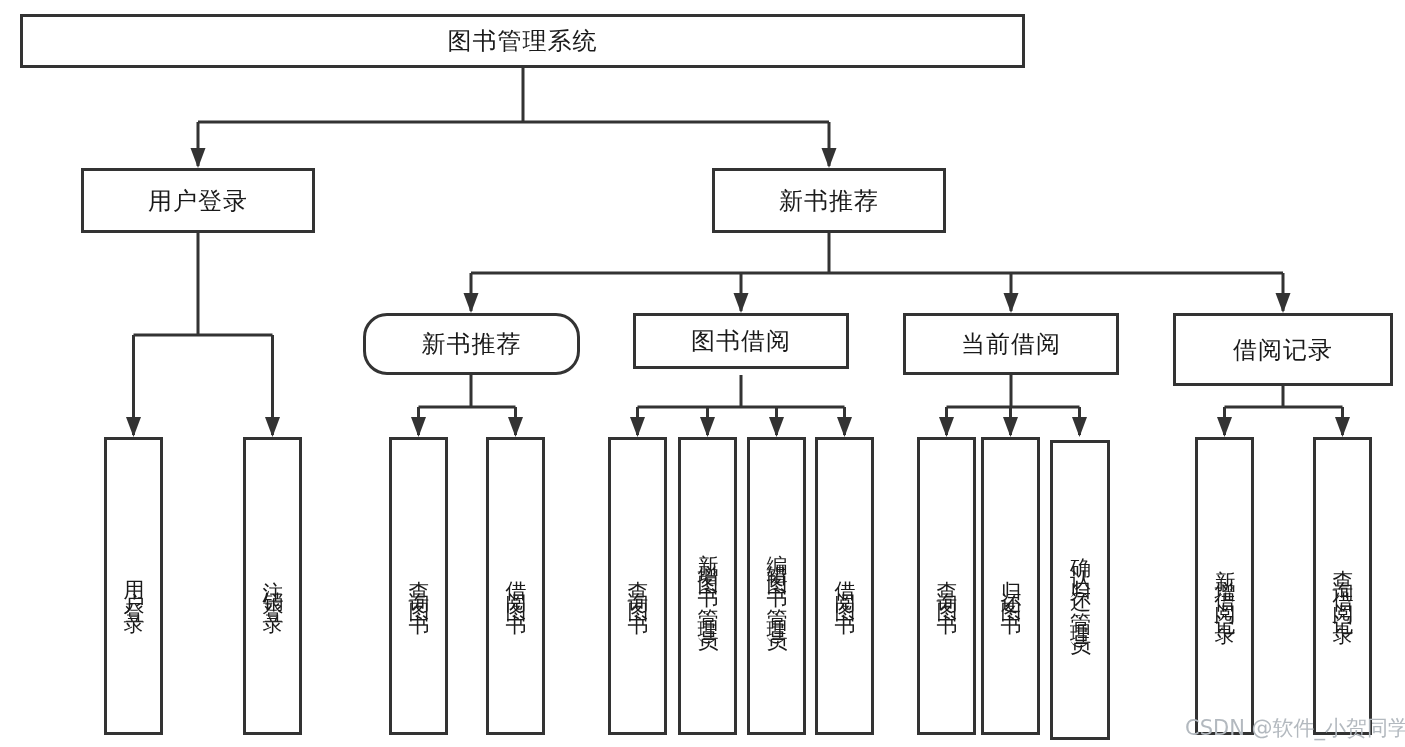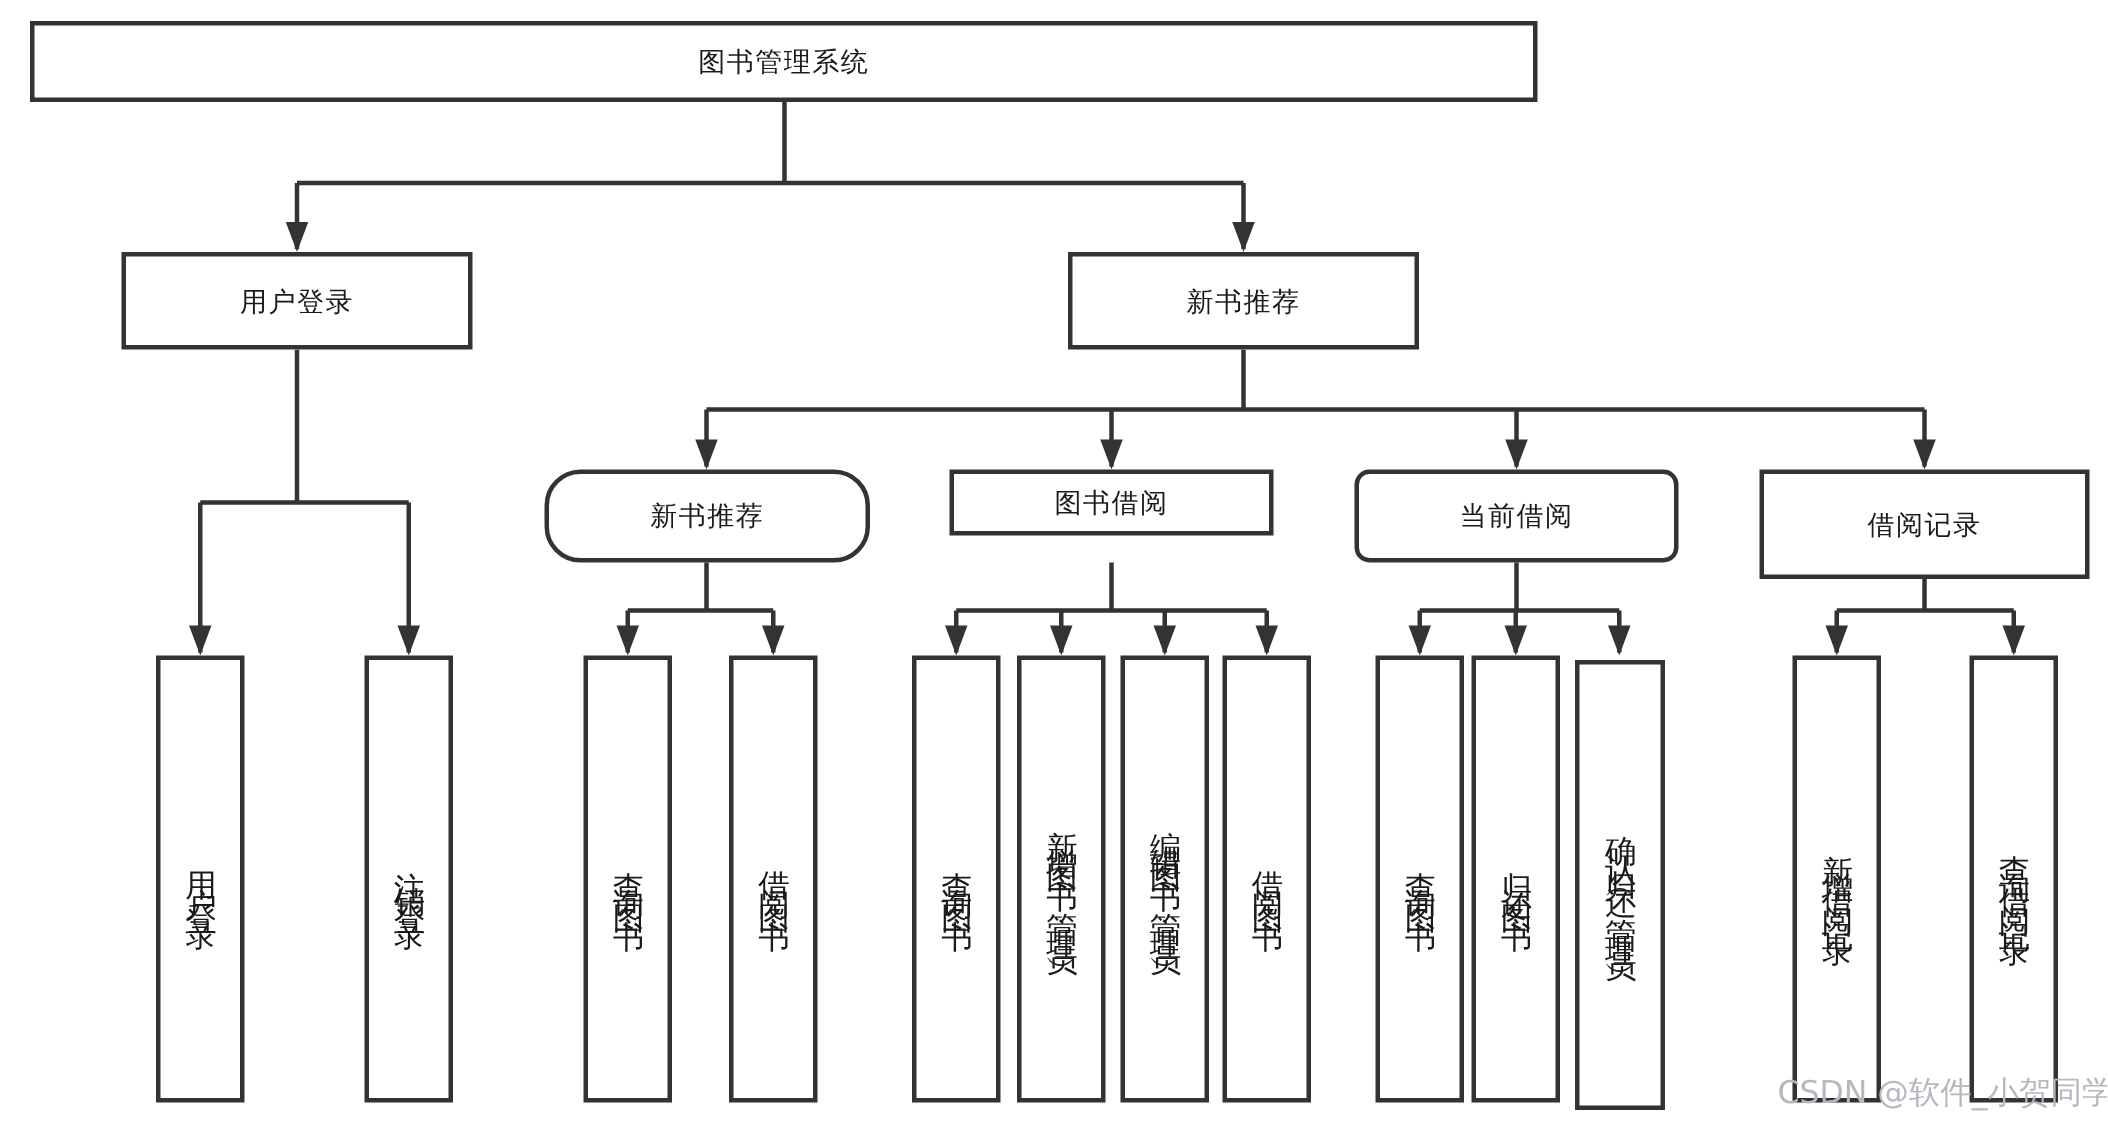--- a/index.html
+++ b/index.html
@@ -25,21 +25,21 @@
     box-sizing: border-box;
     background: #ffffff;
     border: 3px solid #333333;
     display: flex;
     align-items: center;
     justify-content: center;
     color: #1a1a1a;
     z-index: 2;
   }
   .hlabel {
-    font-size: 18px;
+    font-size: 24px;
     letter-spacing: 1px;
     white-space: nowrap;
   }
   .leaf .vlabel {
     writing-mode: vertical-rl;
     font-size: 21px;
     letter-spacing: 11px;
     line-height: 1;
     white-space: nowrap;
   }
@@ -96,24 +96,24 @@
   <div class="node" style="left:81px; top:168px; width:234px; height:65px;">
     <span class="hlabel">用户登录</span>
   </div>
   <div class="node" style="left:712px; top:168px; width:234px; height:65px;">
     <span class="hlabel">新书推荐</span>
   </div>
 
   <div class="node" style="left:363px; top:313px; width:217px; height:62px;border-radius:24px;">
     <span class="hlabel">新书推荐</span>
   </div>
-  <div class="node" style="left:633px; top:313px; width:216px; height:44px;">
+  <div class="node" style="left:633px; top:313px; width:216px; height:56px;">
     <span class="hlabel">图书借阅</span>
   </div>
-  <div class="node" style="left:903px; top:313px; width:216px; height:62px;border-radius:10px;">
+  <div class="node" style="left:903px; top:313px; width:216px; height:62px;">
     <span class="hlabel">当前借阅</span>
   </div>
   <div class="node" style="left:1173px; top:313px; width:220px; height:73px;">
     <span class="hlabel">借阅记录</span>
   </div>
 
   <div class="node leaf" style="left:104px; top:437px; width:59px; height:298px;">
     <span class="vlabel">用户登录</span>
   </div>
   <div class="node leaf" style="left:243px; top:437px; width:59px; height:298px;">

